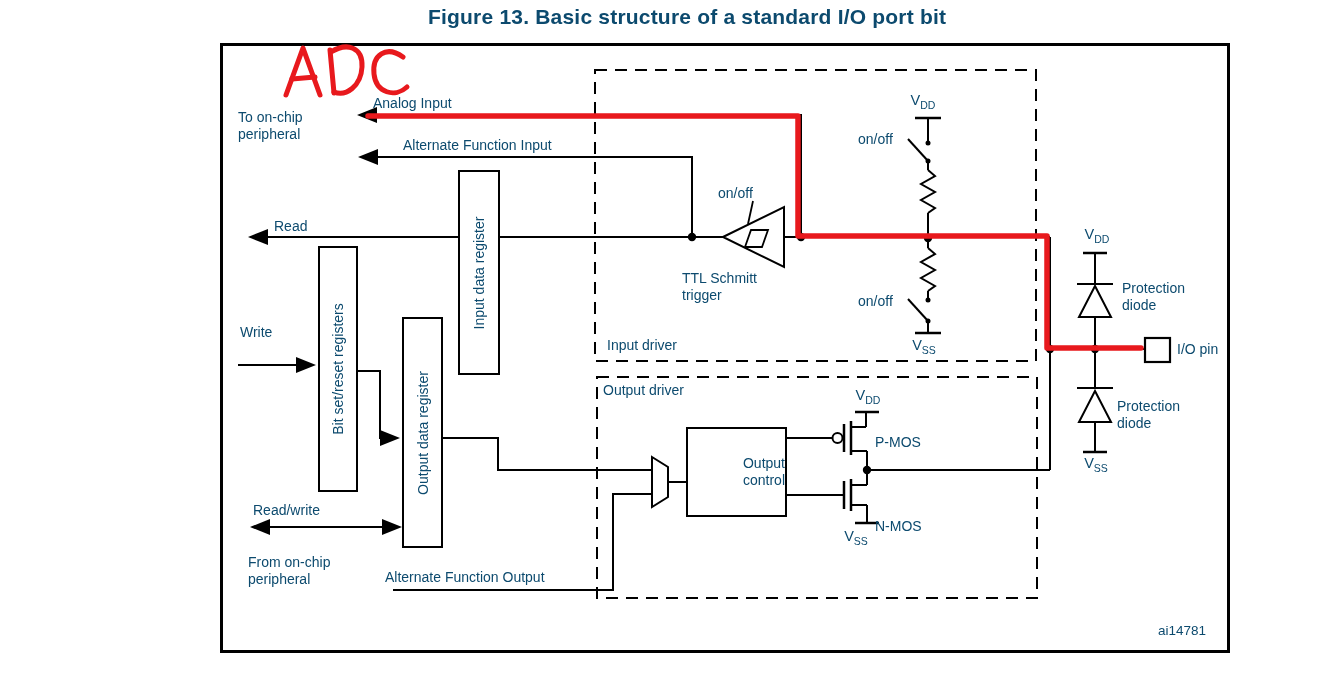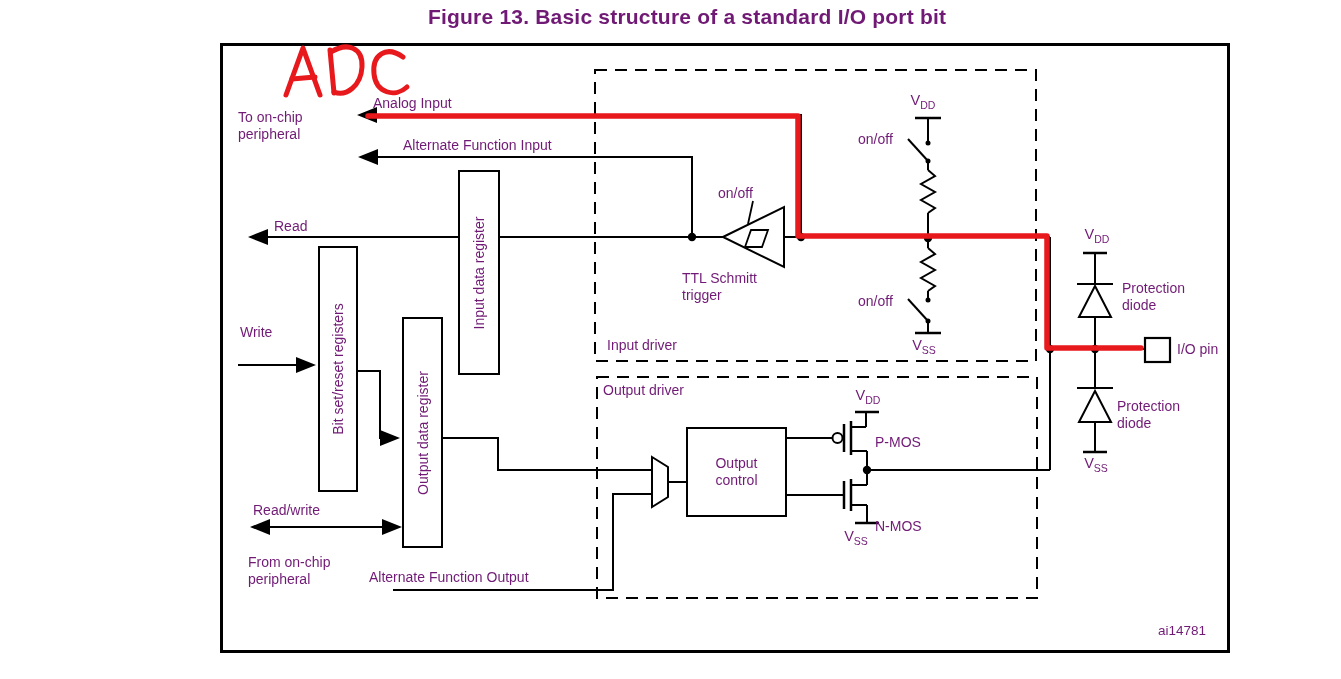--- a/index.html
+++ b/index.html
@@ -1,18 +1,18 @@
 <!DOCTYPE html>
 <html><head>
 <meta charset="utf-8">
 <style>
   html,body{margin:0;padding:0;background:#fff;}
   .stage{
     position:relative;width:1341px;height:679px;background:#fff;overflow:hidden;
-    font-family:"Liberation Sans","DejaVu Sans",sans-serif;color:#701a75;
+    font-family:"Liberation Sans","DejaVu Sans",sans-serif;color:#0c4a6e;
   }
   .title{
     position:absolute;left:428px;top:5px;font-size:21px;font-weight:bold;
     letter-spacing:.2px;white-space:nowrap;
   }
   .frame{
     position:absolute;left:220px;top:43px;width:1010px;height:610px;
     border:3px solid #000;box-sizing:border-box;background:transparent;
   }
   svg.wires{position:absolute;left:0;top:0;width:1341px;height:679px;}
@@ -22,21 +22,21 @@
   .vlabel{position:absolute;font-size:14.5px;transform:translateX(-50%);white-space:nowrap;}
   .vlabel sub{font-size:10.5px;vertical-align:-4px;}
   .regbox{
     position:absolute;border:2px solid #000;background:#fff;box-sizing:border-box;
     display:flex;align-items:center;justify-content:center;
   }
   .regbox .vert{transform:rotate(-90deg);white-space:nowrap;font-size:14px;}
   .ctrlbox{
     position:absolute;left:686px;top:427px;width:101px;height:90px;
     border:2px solid #000;background:#fff;box-sizing:border-box;
-    display:flex;align-items:center;justify-content:center;
+    display:flex;align-items:center;justify-content:flex-end;
     font-size:14px;line-height:17px;white-space:pre-line;
   }
 </style>
 </head>
 <body>
 
 <div class="stage">
 
   <div class="title">Figure 13. Basic structure of a standard I/O port bit</div>
 
@@ -172,21 +172,21 @@
 
   <div class="lbl ml" style="left:238px;top:109px;">To on-chip
 peripheral</div>
   <div class="lbl" style="left:373px;top:95px;">Analog Input</div>
   <div class="lbl" style="left:378px;top:137px;margin-left:25px;">Alternate Function Input</div>
   <div class="lbl" style="left:274px;top:218px;">Read</div>
   <div class="lbl" style="left:240px;top:324px;">Write</div>
   <div class="lbl" style="left:253px;top:502px;">Read/write</div>
   <div class="lbl ml" style="left:248px;top:554px;">From on-chip
 peripheral</div>
-  <div class="lbl" style="left:369px;top:569px;">Alternate Function Output</div>
+  <div class="lbl" style="left:385px;top:569px;">Alternate Function Output</div>
 
   <div class="lbl" style="left:607px;top:337px;">Input driver</div>
   <div class="lbl" style="left:603px;top:382px;">Output driver</div>
   <div class="lbl ml" style="left:682px;top:270px;">TTL Schmitt
 trigger</div>
 
   <div class="lbl" style="left:718px;top:185px;">on/off</div>
   <div class="lbl" style="left:858px;top:131px;">on/off</div>
   <div class="lbl" style="left:858px;top:293px;">on/off</div>
 

